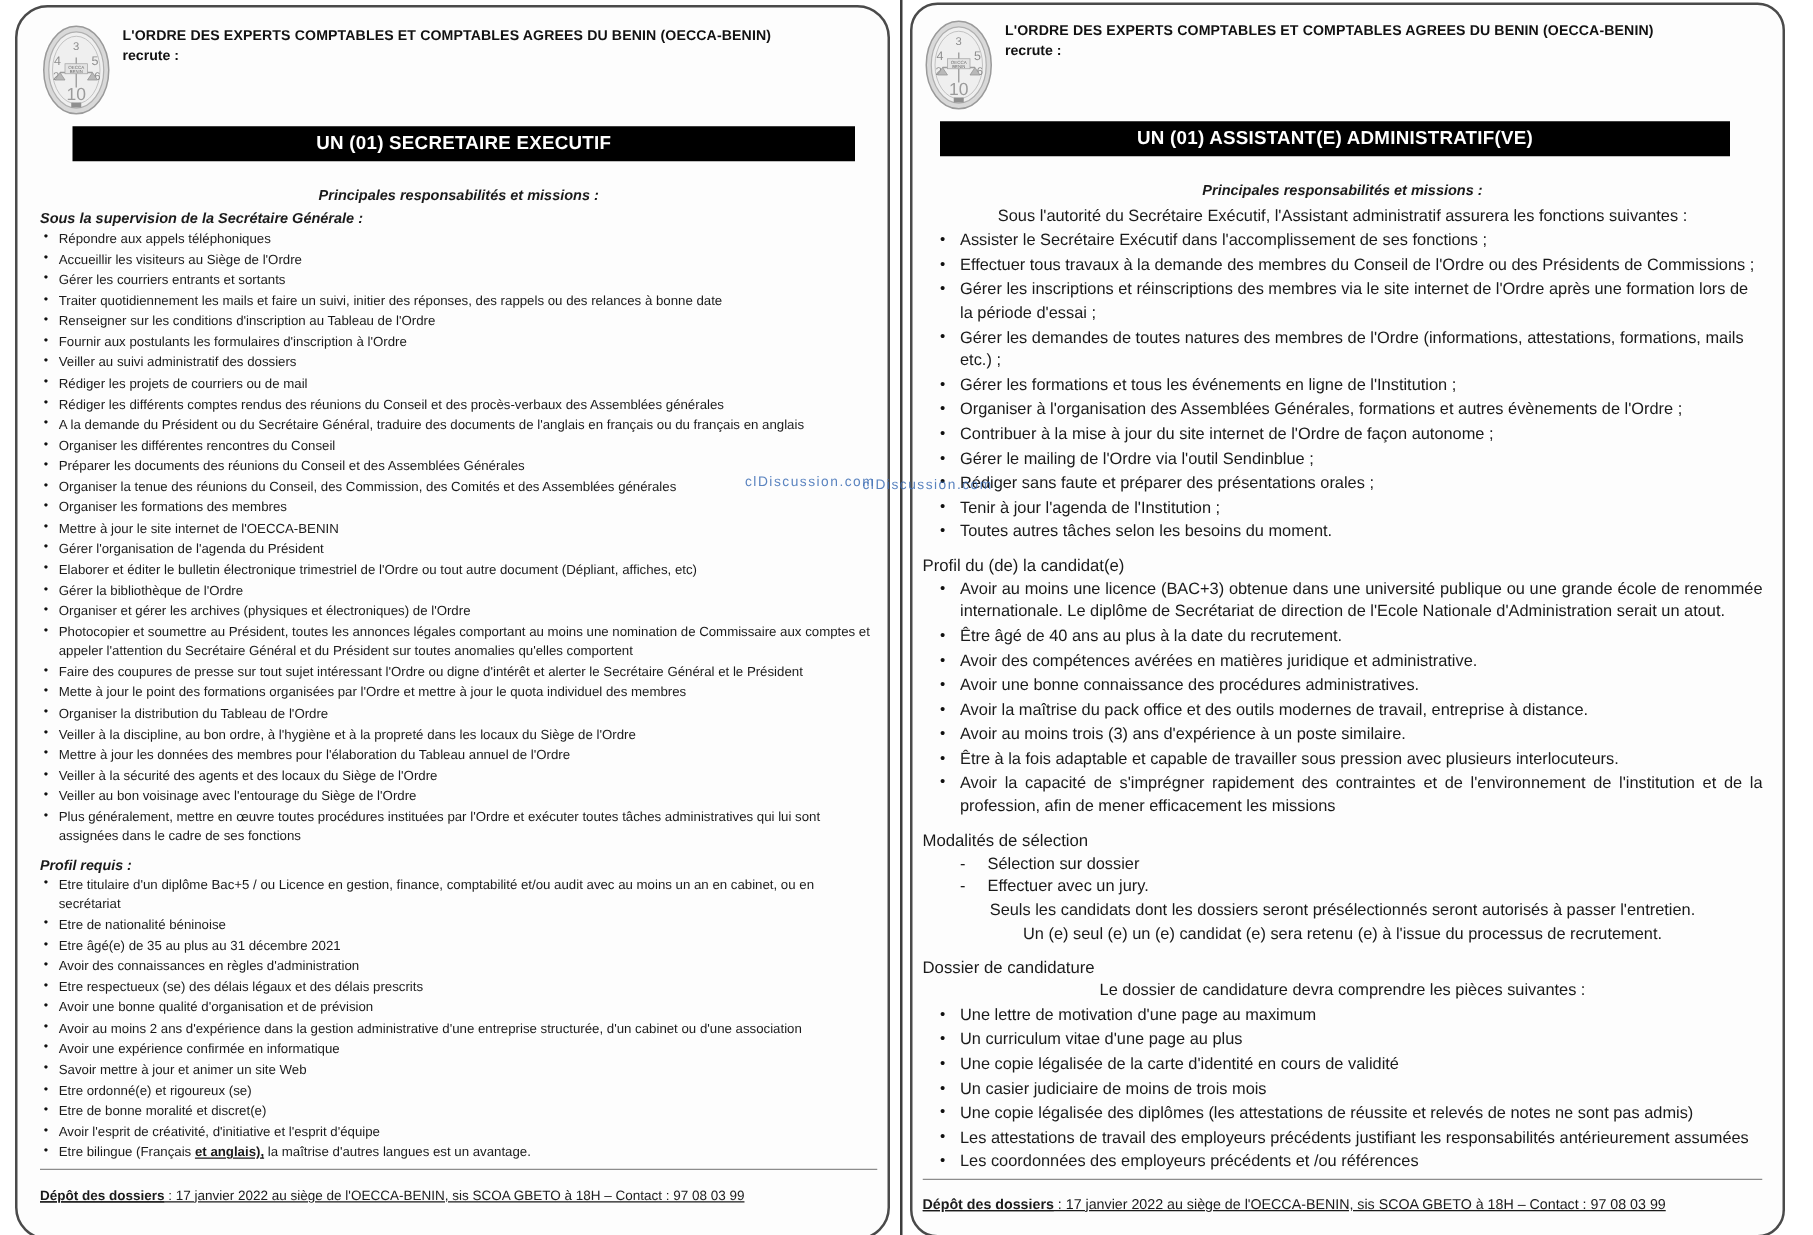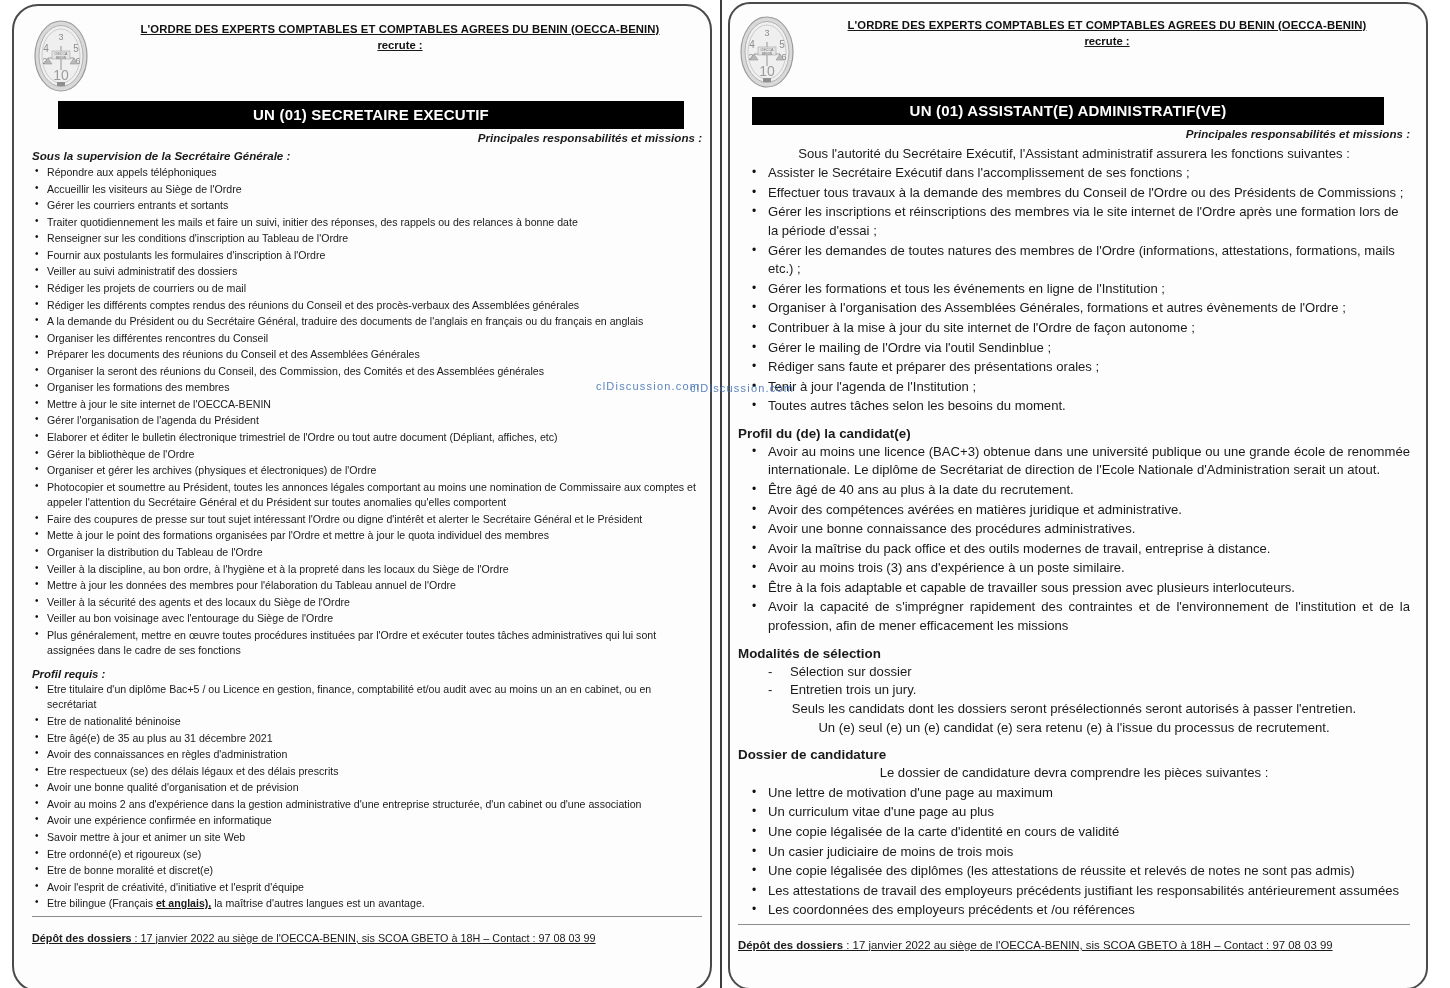--- a/index.html
+++ b/index.html
@@ -71,23 +71,21 @@
   }
   .logo {
     flex: 0 0 auto;
     width: 58px;
     height: 76px;
     margin-top: 2px;
   }
   .logo svg { display: block; }
   .head-text {
     flex: 1 1 auto;
-    text-align: center;
     padding-top: 6px;
-    text-decoration: underline;
   }
   .org-name {
     font-size: 11.3px;
     font-weight: bold;
     letter-spacing: .1px;
     line-height: 1.35;
     color: #111;
   }
   .recrute {
     font-size: 11.3px;
@@ -102,25 +100,25 @@
     font-size: 15px;
     text-align: center;
     letter-spacing: .2px;
     padding: 5px 20px 6px;
     margin: 7px 18px 0 26px;
   }
   .sheet-right .job-banner {
     margin: 7px 26px 0 14px;
   }
   .section-center-italic {
-    text-align: right;
+    text-align: center;
     font-style: italic;
     font-weight: bold;
     font-size: 11.6px;
-    margin: 2px 0 5px;
+    margin: 21px 0 5px;
   }
   
   .lead-italic {
     font-style: italic;
     font-weight: bold;
     font-size: 11.6px;
     margin: 0 0 3px 0;
   }
   ul.bullets {
     list-style: none;
@@ -176,21 +174,21 @@
     line-height: 1.42;
     padding-left: 30px;
     margin-bottom: 1px;
   }
   .right-body ul.bullets > li::before {
     left: 14px;
     top: 0px;
     font-size: 12px;
   }
   .right-heading {
-    font-weight: bold;
+    font-weight: normal;
     font-size: 13.4px;
     margin: 10px 0 2px 0;
   }
   .right-plain {
     font-size: 13.1px;
     line-height: 1.4;
     margin: 0 0 1px 0;
     text-align: center;
   }
   ul.dashes {
@@ -287,21 +285,21 @@
             <li>Gérer les courriers entrants et sortants</li>
             <li>Traiter quotidiennement les mails et faire un suivi, initier des réponses, des rappels ou des relances à bonne date</li>
             <li>Renseigner sur les conditions d'inscription au Tableau de l'Ordre</li>
             <li>Fournir aux postulants les formulaires d'inscription à l'Ordre</li>
             <li>Veiller au suivi administratif des dossiers</li>
             <li>Rédiger les projets de courriers ou de mail</li>
             <li>Rédiger les différents comptes rendus des réunions du Conseil et des procès-verbaux des Assemblées générales</li>
             <li>A la demande du Président ou du Secrétaire Général, traduire des documents de l'anglais en français ou du français en anglais</li>
             <li>Organiser les différentes rencontres du Conseil</li>
             <li>Préparer les documents des réunions du Conseil et des Assemblées Générales</li>
-            <li>Organiser la seront des réunions du Conseil, des Commission, des Comités et des Assemblées générales</li>
+            <li>Organiser la tenue des réunions du Conseil, des Commission, des Comités et des Assemblées générales</li>
             <li>Organiser les formations des membres</li>
             <li>Mettre à jour le site internet de l'OECCA-BENIN</li>
             <li>Gérer l'organisation de l'agenda du Président</li>
             <li>Elaborer et éditer le bulletin électronique trimestriel de l'Ordre ou tout autre document (Dépliant, affiches, etc)</li>
             <li>Gérer la bibliothèque de l'Ordre</li>
             <li>Organiser et gérer les archives (physiques et électroniques) de l'Ordre</li>
             <li>Photocopier et soumettre au Président, toutes les annonces légales comportant au moins une nomination de Commissaire aux comptes et appeler l'attention du Secrétaire Général et du Président sur toutes anomalies qu'elles comportent</li>
             <li>Faire des coupures de presse sur tout sujet intéressant l'Ordre ou digne d'intérêt et alerter le Secrétaire Général et le Président</li>
             <li>Mette à jour le point des formations organisées par l'Ordre et mettre à jour le quota individuel des membres</li>
             <li> Organiser la distribution du Tableau de l'Ordre</li>
@@ -400,21 +398,21 @@
             <li>Avoir une bonne connaissance des procédures administratives.</li>
             <li>Avoir la maîtrise du pack office et des outils modernes de travail, entreprise à distance.</li>
             <li>Avoir au moins trois (3) ans d'expérience à un poste similaire.</li>
             <li>Être à la fois adaptable et capable de travailler sous pression avec plusieurs interlocuteurs.</li>
             <li>Avoir la capacité de s'imprégner rapidement des contraintes et de l'environnement de l'institution et de la profession, afin de mener efficacement les missions</li>
           </ul>
 
         <div class="right-heading">Modalités de sélection</div>
         <ul class="dashes" id="right-phases">
             <li>Sélection sur dossier</li>
-            <li>Entretien trois un jury.</li>
+            <li>Effectuer avec un jury.</li>
           </ul>
         <div class="right-plain">Seuls les candidats dont les dossiers seront présélectionnés seront autorisés à passer l'entretien.</div>
         <div class="right-plain">Un (e) seul (e) un (e) candidat (e) sera retenu (e) à l'issue du processus de recrutement.</div>
 
         <div class="right-heading">Dossier de candidature</div>
         <div class="right-plain">Le dossier de candidature devra comprendre les pièces suivantes :</div>
         <ul class="bullets justify" id="right-dossier">
             <li>Une lettre de motivation d'une page au maximum</li>
             <li>Un curriculum vitae d'une page au plus</li>
             <li>Une copie légalisée de la carte d'identité en cours de validité</li>

